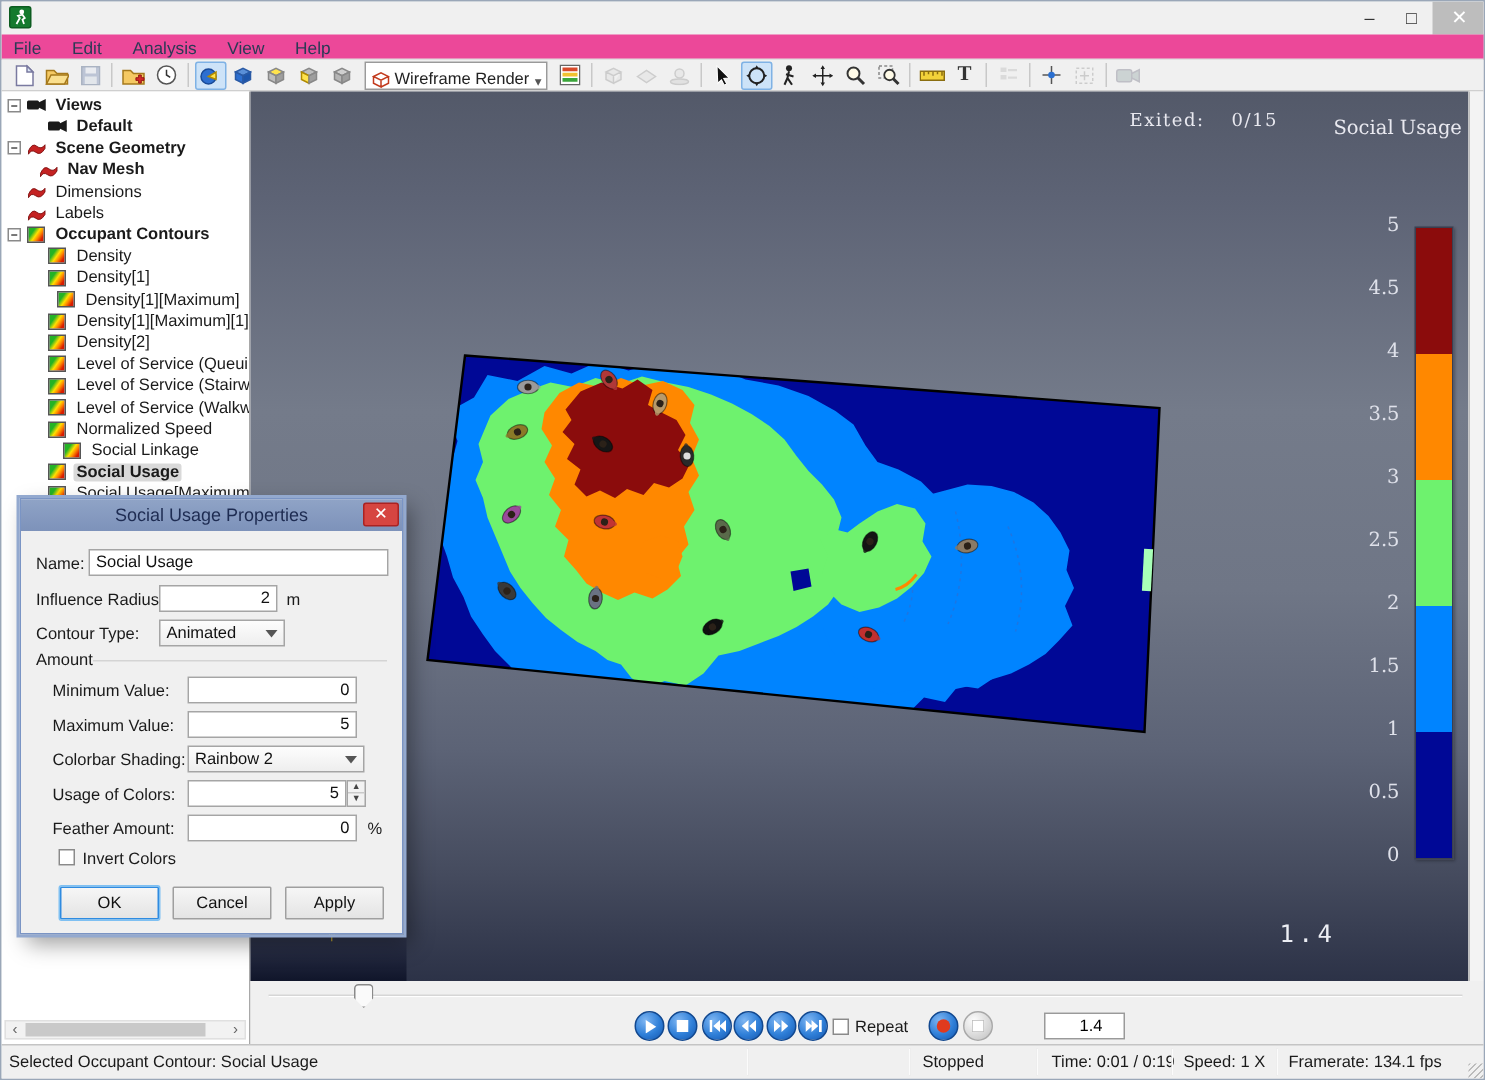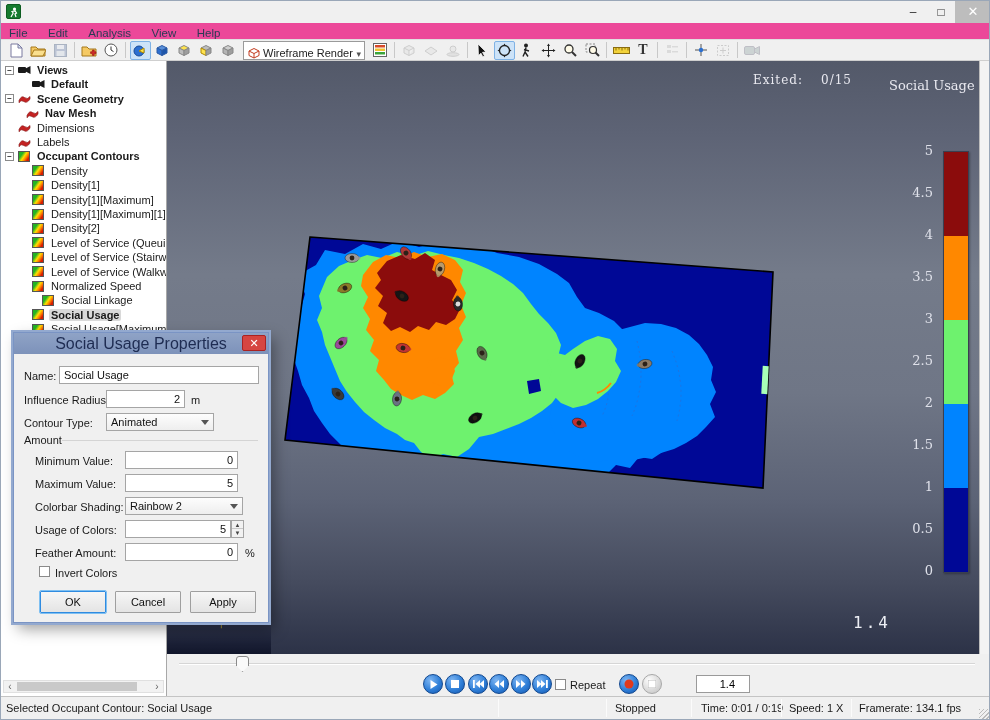--- a/index.html
+++ b/index.html
@@ -82,21 +82,21 @@
   #statusbar { position:absolute; left:0; top:695px; width:990px; height:25px; background:#f0f0f0; border-top:1px solid #c4c4c4; font-size:11px; color:#1a1a1a; }
   .stext { position:absolute; top:5px; white-space:nowrap; }
   .ssep { position:absolute; top:2px; width:1px; height:18px; background:#cdcdcd; border-right:1px solid #fbfbfb; }
   #grip { position:absolute; right:2px; bottom:2px; width:10px; height:10px;
     background:repeating-linear-gradient(135deg,#bbb 0 1px,transparent 1px 3px); }
 
   
   #dialog { position:absolute; left:12px; top:331px; width:256px; height:291px; background:#f0f0f0;
     border:1px solid #7a94c4; outline:2px solid #93a9cf; box-shadow:5px 6px 14px rgba(0,0,0,.38); }
   #dlg-title { position:absolute; left:0; top:0; width:100%; height:21px; background:linear-gradient(180deg,#8fa3c6,#7d92ba);
-    color:#1e2c52; font-size:16px; text-align:center; line-height:21px; }
+    color:#1e2c52; font-size:12px; text-align:center; line-height:21px; }
   #dlg-close { position:absolute; right:2px; top:2px; width:24px; height:16px; background:#d64541; border:1px solid #a22; border-radius:2px;
     color:#fff; font-size:11px; line-height:15px; text-align:center; }
   .dlbl { position:absolute; font-size:11px; color:#1a1a1a; white-space:nowrap; }
   .dinput { position:absolute; height:18px; border:1px solid #a5a5a5; background:#fff; font-size:11px; padding:0 4px; font-family:"Liberation Sans",sans-serif; color:#111; }
   .dinput.num { text-align:right; }
   .dselect { position:absolute; height:18px; border:1px solid #a5a5a5; background:linear-gradient(180deg,#fdfdfd,#eee); font-size:11px; padding:2px 4px; color:#111; }
   .dselect .chev { position:absolute; right:4px; top:6px; width:0; height:0; border-left:4px solid transparent; border-right:4px solid transparent; border-top:5px solid #555; }
   #grp-line { position:absolute; left:48px; top:107px; width:196px; height:1px; background:#d4d4d4; }
   .spin { position:absolute; width:13px; height:18px; border:1px solid #a5a5a5; background:#f2f2f2; }
   .spin div { height:8px; text-align:center; font-size:6px; line-height:8px; color:#444; border-bottom:1px solid #c9c9c9; }
@@ -380,21 +380,21 @@
           </span>
           <span class="lbl">Density</span>
         </div>
         <div class="trow" style="top: 117.2px; padding-left: 18px;">
           <span class="spc"></span>
           <span class="ticon">
             <span class="contour-chip"></span>
           </span>
           <span class="lbl">Density[1]</span>
         </div>
-        <div class="trow" style="top: 131.6px; padding-left: 18px;">
+        <div class="trow" style="top: 131.6px; padding-left: 24px;">
           <span class="spc"></span>
           <span class="ticon">
             <span class="contour-chip"></span>
           </span>
           <span class="lbl">Density[1][Maximum]</span>
         </div>
         <div class="trow" style="top: 146px; padding-left: 18px;">
           <span class="spc"></span>
           <span class="ticon">
             <span class="contour-chip"></span>
@@ -682,21 +682,21 @@
     <div id="dlg-close">✕</div>
 
     <span class="dlbl" style="left:10px;top:37px">Name:</span>
     <input class="dinput" style="left: 45px; top: 33px; width: 200px;" value="Social Usage">
 
     <span class="dlbl" style="left:10px;top:61px">Influence Radius:</span>
     <input class="dinput num" style="left: 92px; top: 57px; width: 79px;" value="2">
     <span class="dlbl" style="left:177px;top:61px">m</span>
 
     <span class="dlbl" style="left:10px;top:84px">Contour Type:</span>
-    <div class="dselect" style="left:92px;top:80px;width:108px"><span>Animated</span><span class="chev"></span></div>
+    <div class="dselect" style="left:92px;top:80px;width:84px"><span>Animated</span><span class="chev"></span></div>
 
     <span class="dlbl" style="left:10px;top:101px">Amount</span>
     <div id="grp-line"></div>
 
     <span class="dlbl" style="left:21px;top:122px">Minimum Value:</span>
     <input class="dinput num" style="left: 111px; top: 118px; width: 113px;" value="0">
 
     <span class="dlbl" style="left:21px;top:145px">Maximum Value:</span>
     <input class="dinput num" style="left: 111px; top: 141px; width: 113px;" value="5">
 

